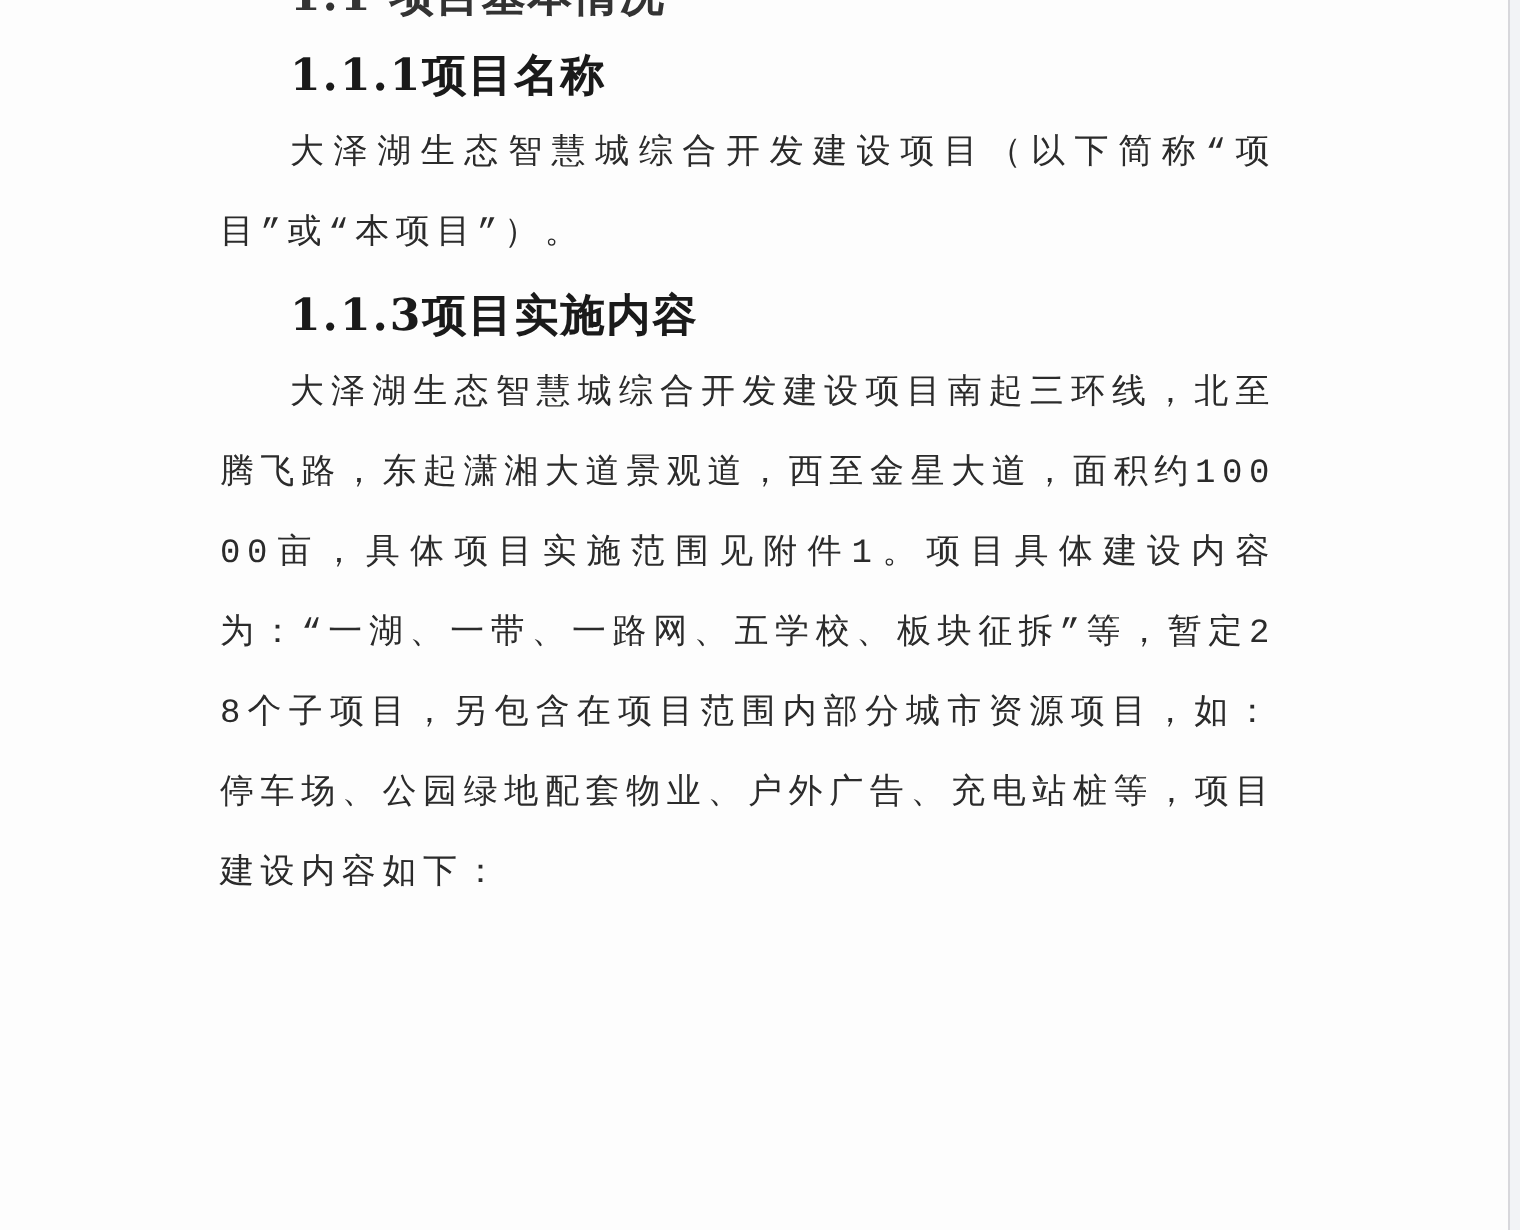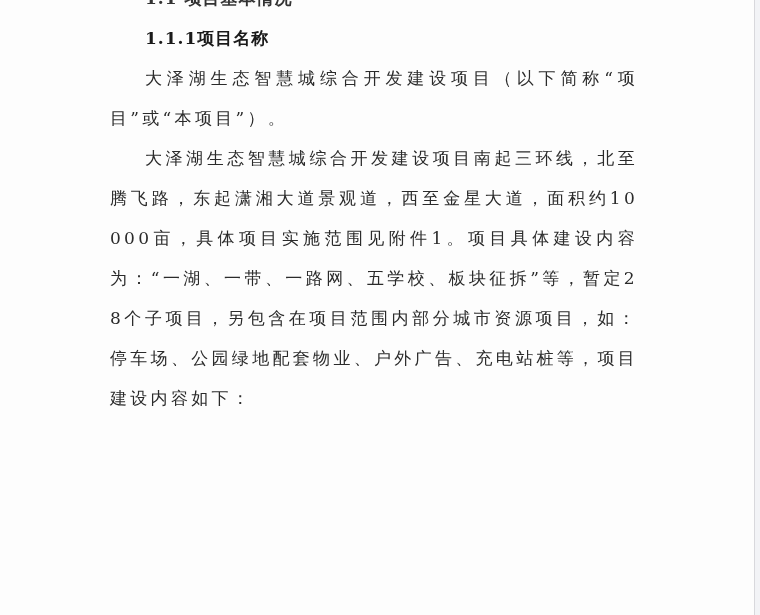--- a/index.html
+++ b/index.html
@@ -43,48 +43,50 @@
     font-size: 17px;
     line-height: 40px;
     letter-spacing: 3.3px;
   }
   .heading {
     margin: 0;
     font-weight: bold;
     color: #1a1a1a;
     text-indent: 35px;
     letter-spacing: 1px;
-    font-size: 17px;
+    font-size: 22px;
     line-height: 40px;
     height: 40px;
   }
   .heading-top {
     color: #333;
   }
   .para {
     margin: 0;
     text-indent: 35px;
     text-align: justify;
     text-align-last: left;
     word-break: break-all;
+    font-family: Liberation Mono, monospace;
   }
 </style>
 </head>
 <body>
 
 <div class="viewport">
   <div class="page">
     <h2 class="heading heading-top">1.1 项目基本情况</h2>
 
     <div>
       <h3 class="heading">1.1.1项目名称</h3>
       <p class="para">大泽湖生态智慧城综合开发建设项目（以下简称“项目”或“本项目”）。</p>
     </div>
 
 
     <div>
+      <h3 class="heading">1.1.3项目实施内容</h3>
       <p class="para">大泽湖生态智慧城综合开发建设项目南起三环线，北至腾飞路，东起潇湘大道景观道，西至金星大道，面积约10000亩，具体项目实施范围见附件1。项目具体建设内容为：“一湖、一带、一路网、五学校、板块征拆”等，暂定28个子项目，另包含在项目范围内部分城市资源项目，如：停车场、公园绿地配套物业、户外广告、充电站桩等，项目建设内容如下：</p>
     </div>
   </div>
 
   <div class="page-edge"></div>
   <div class="page-gutter"></div>
 </div>
 
 </body></html>

